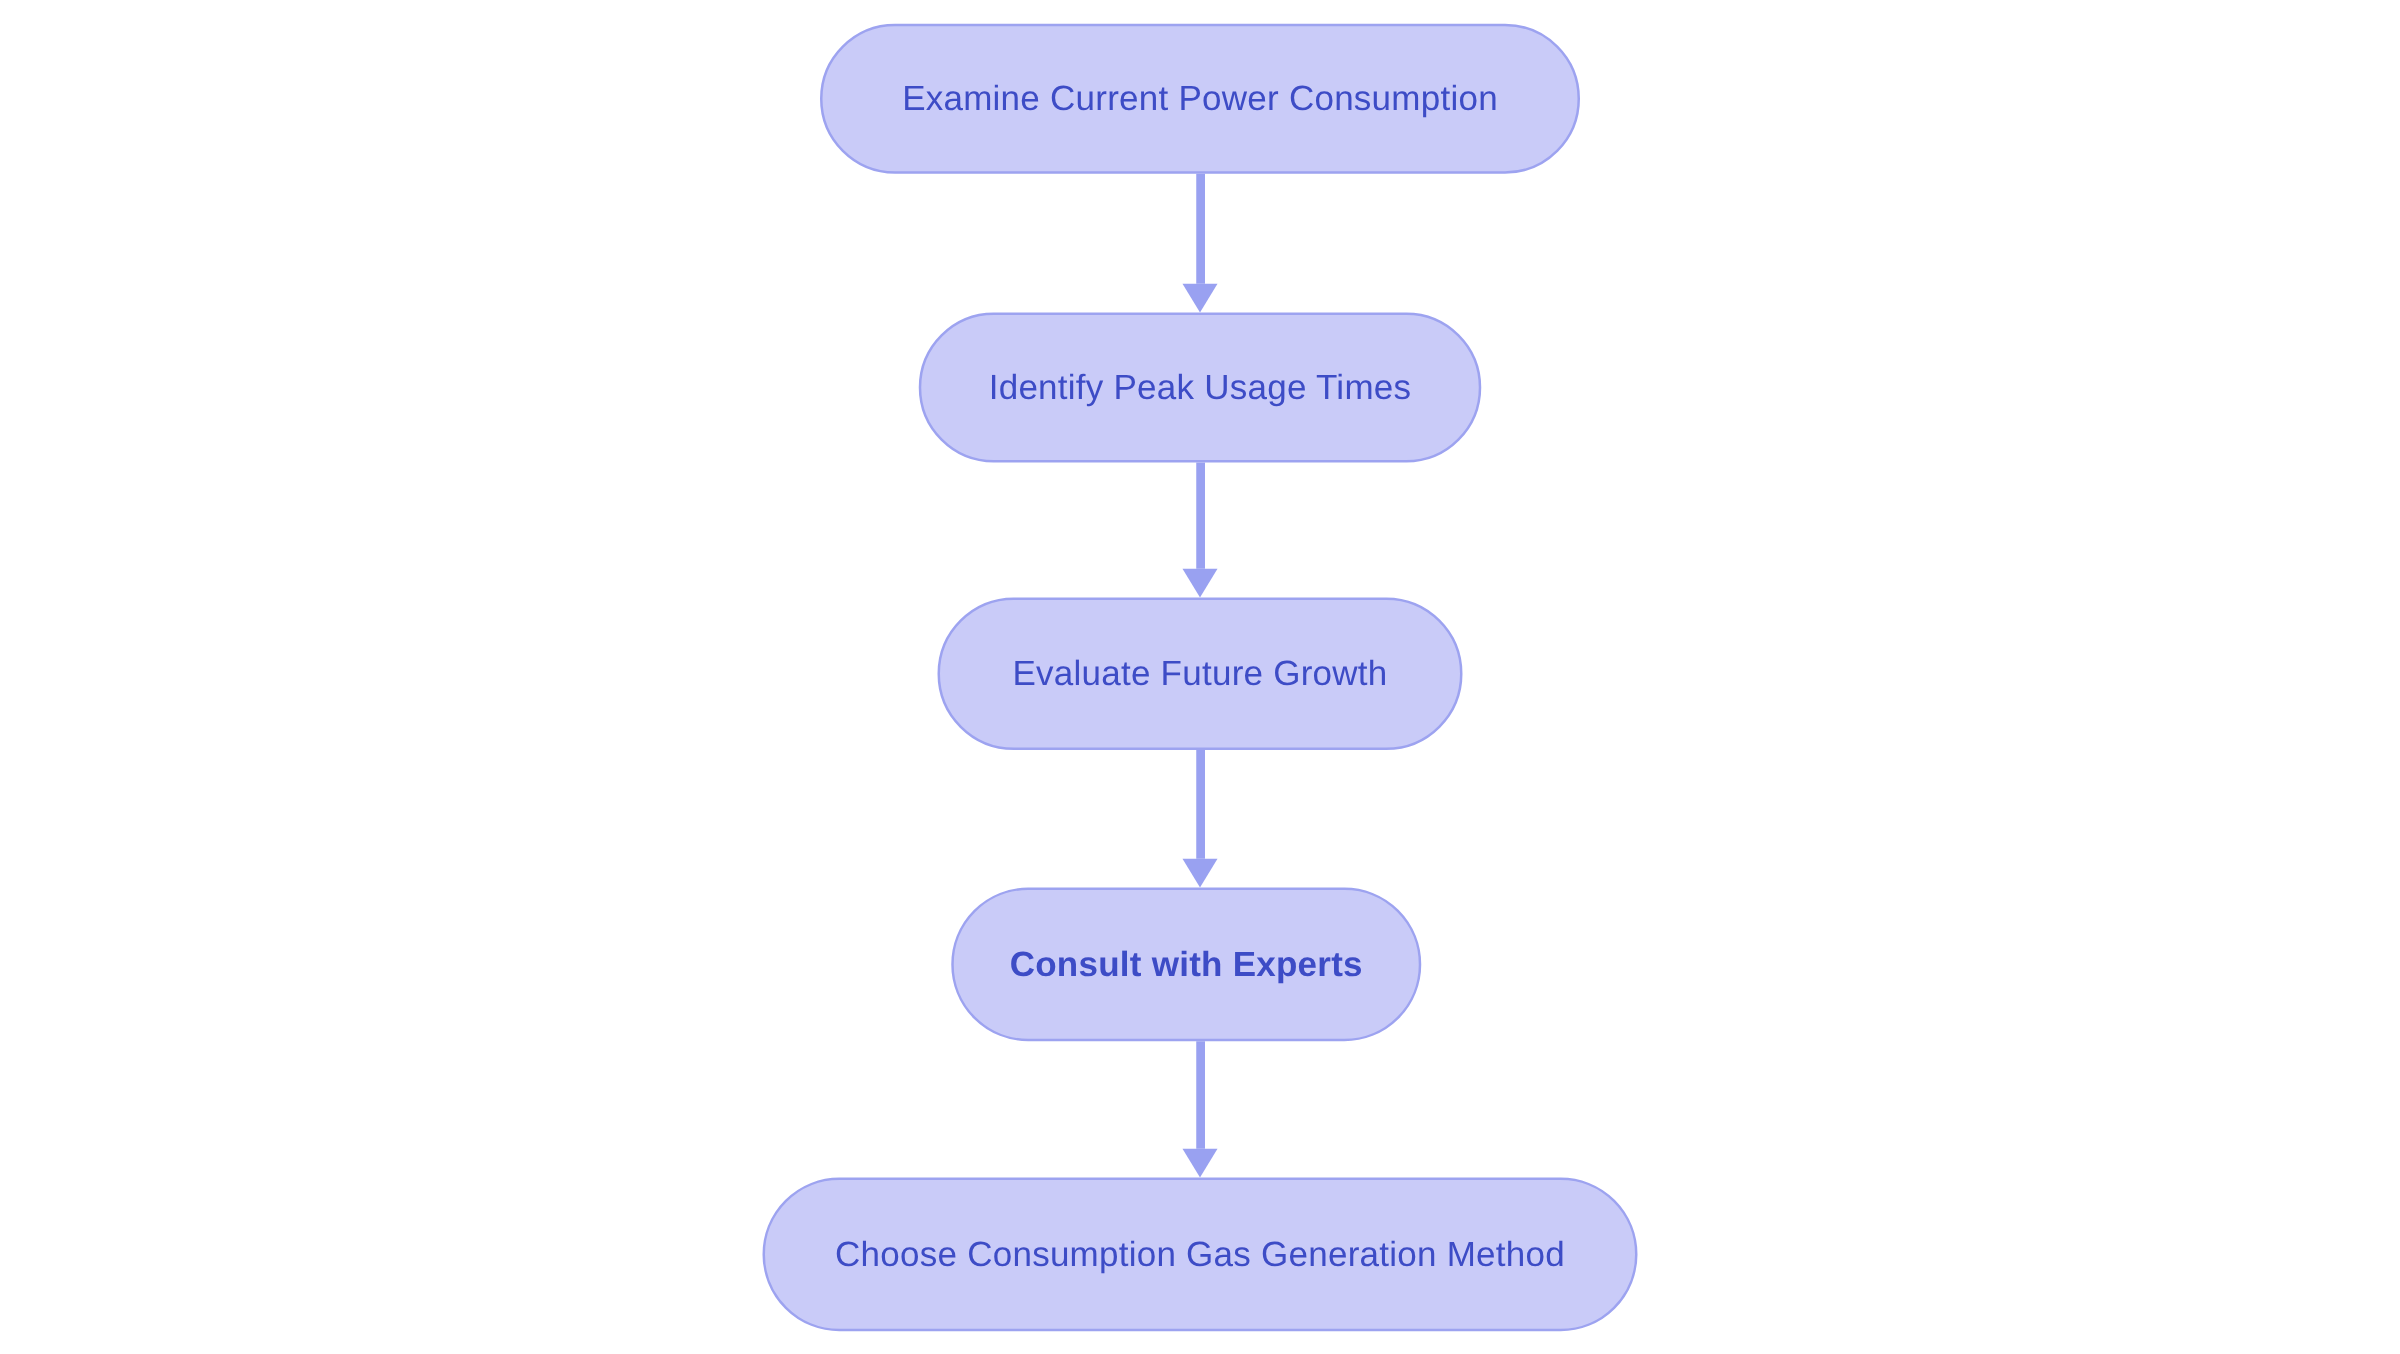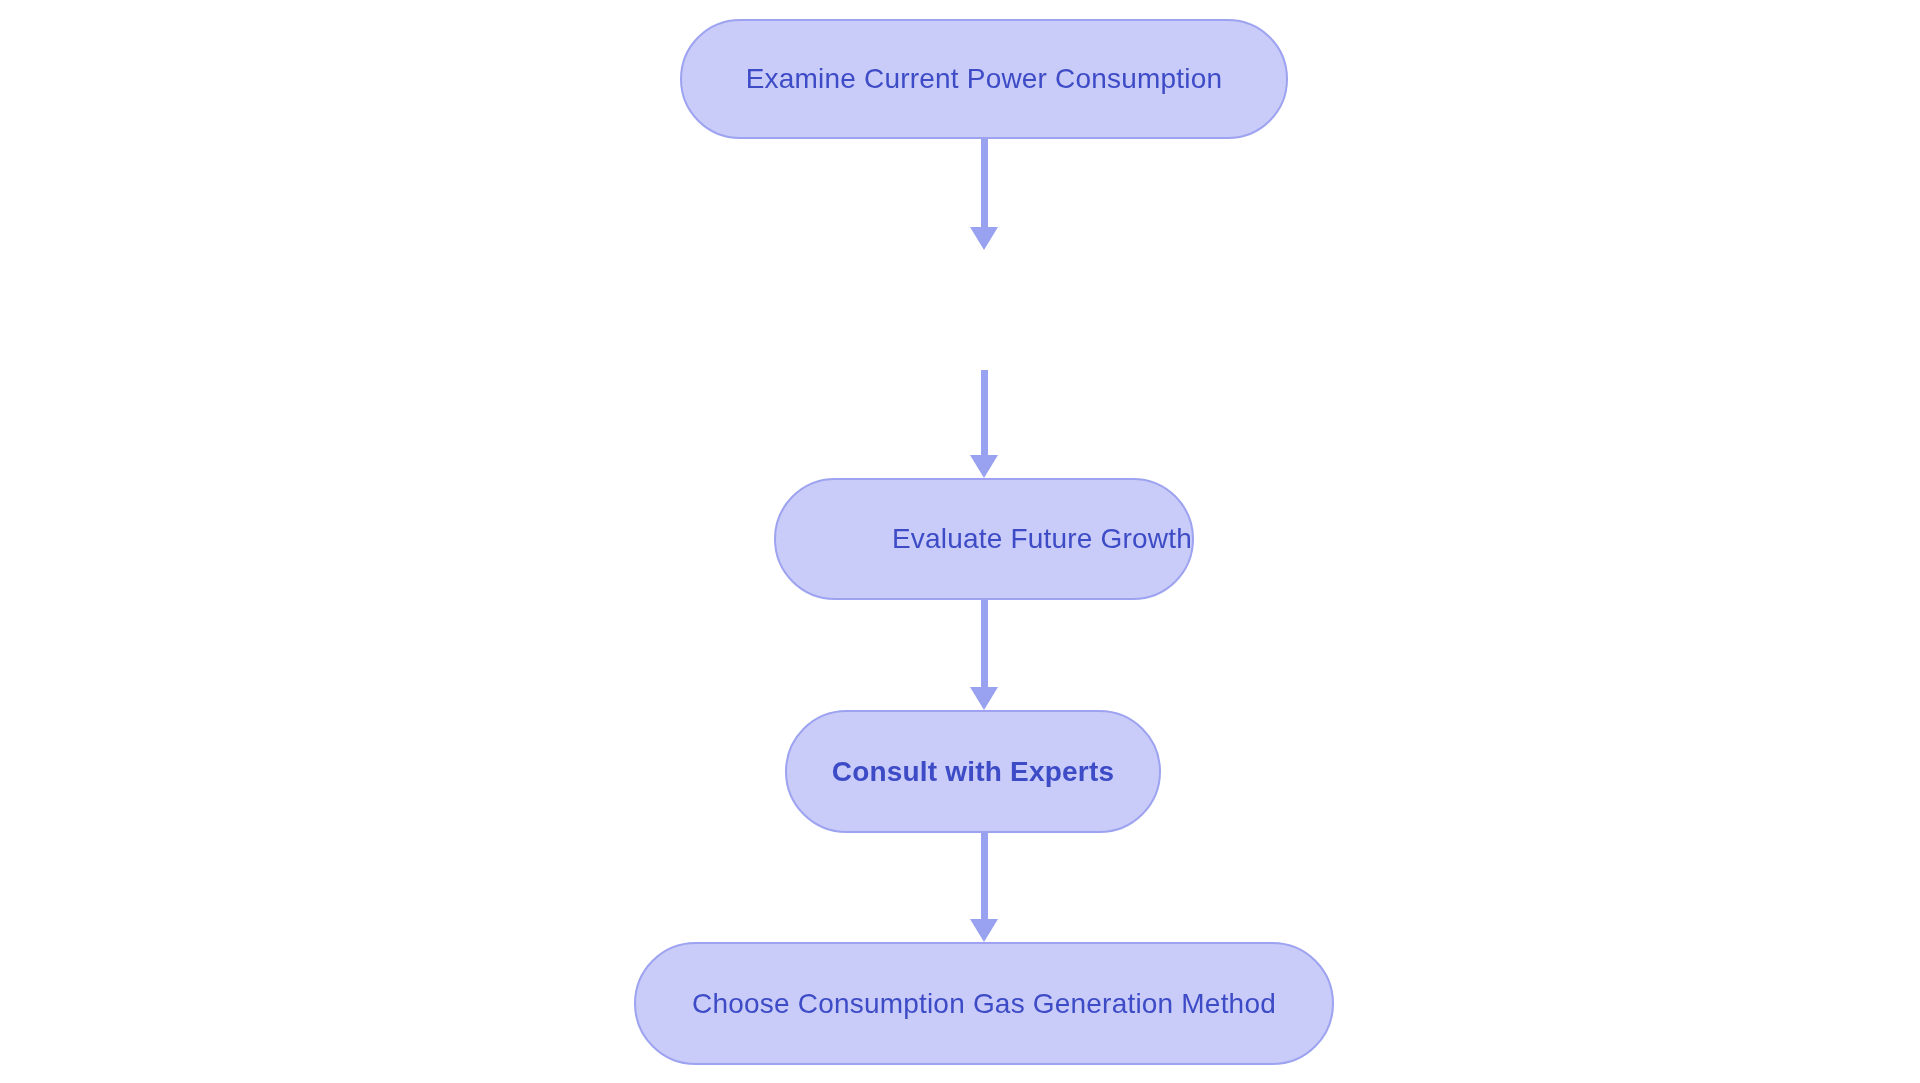--- a/index.html
+++ b/index.html
@@ -7,39 +7,38 @@
     padding: 0;
     background: #ffffff;
   }
   .canvas {
     position: relative;
     width: 1532px;
     height: 1083px;
     background: #ffffff;
     overflow: hidden;
     font-family: "Liberation Sans", sans-serif;
-    margin-left: 24px;
   }
   .node {
     position: absolute;
     box-sizing: border-box;
     background: #c9cbf8;
     border: 2px solid #9da3f0;
     border-radius: 62px;
     display: flex;
     align-items: center;
     justify-content: center;
     color: #3d4cc6;
     font-size: 28px;
     letter-spacing: 0.2px;
     text-align: center;
   }
   .node-1 { left: 656px;  top: 19px;  width: 608px; height: 120px; }
   .node-2 { left: 735px;  top: 250px; width: 450px; height: 120px; }
-  .node-3 { left: 750px;  top: 478px; width: 420px; height: 122px; justify-content: flex-end; }
+  .node-3 { left: 750px;  top: 478px; width: 420px; height: 122px; }
   .node-4 { left: 761px;  top: 710px; width: 376px; height: 123px; font-weight: bold; }
   .node-5 { left: 610px;  top: 942px; width: 700px; height: 123px; }
 
   .arrow {
     position: absolute;
     left: 946px;
     width: 28px;
     display: flex;
     flex-direction: column;
     align-items: center;
@@ -68,20 +67,23 @@
 
   <div class="node node-1">
     <span>Examine Current Power Consumption</span>
   </div>
 
   <div class="arrow arrow-1">
     <div class="arrow-line"></div>
     <div class="arrow-head"></div>
   </div>
 
+  <div class="node node-2">
+    <span>Identify Peak Usage Times</span>
+  </div>
 
   <div class="arrow arrow-2">
     <div class="arrow-line"></div>
     <div class="arrow-head"></div>
   </div>
 
   <div class="node node-3">
     <span>Evaluate Future Growth</span>
   </div>
 

